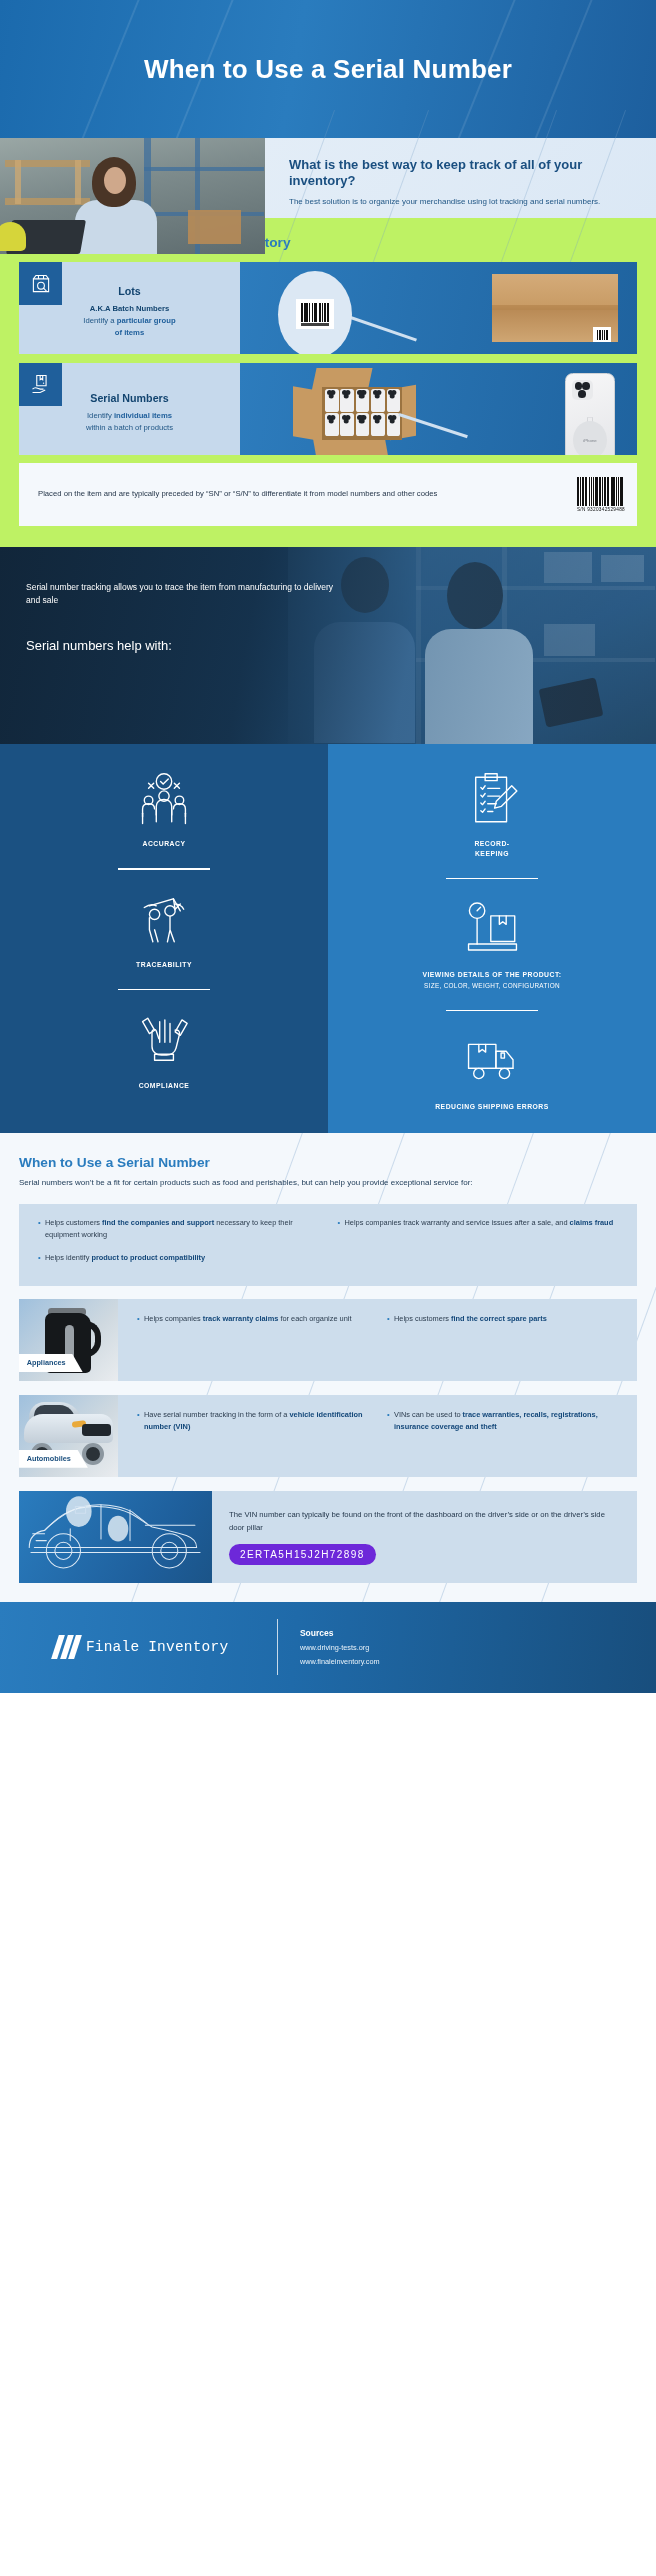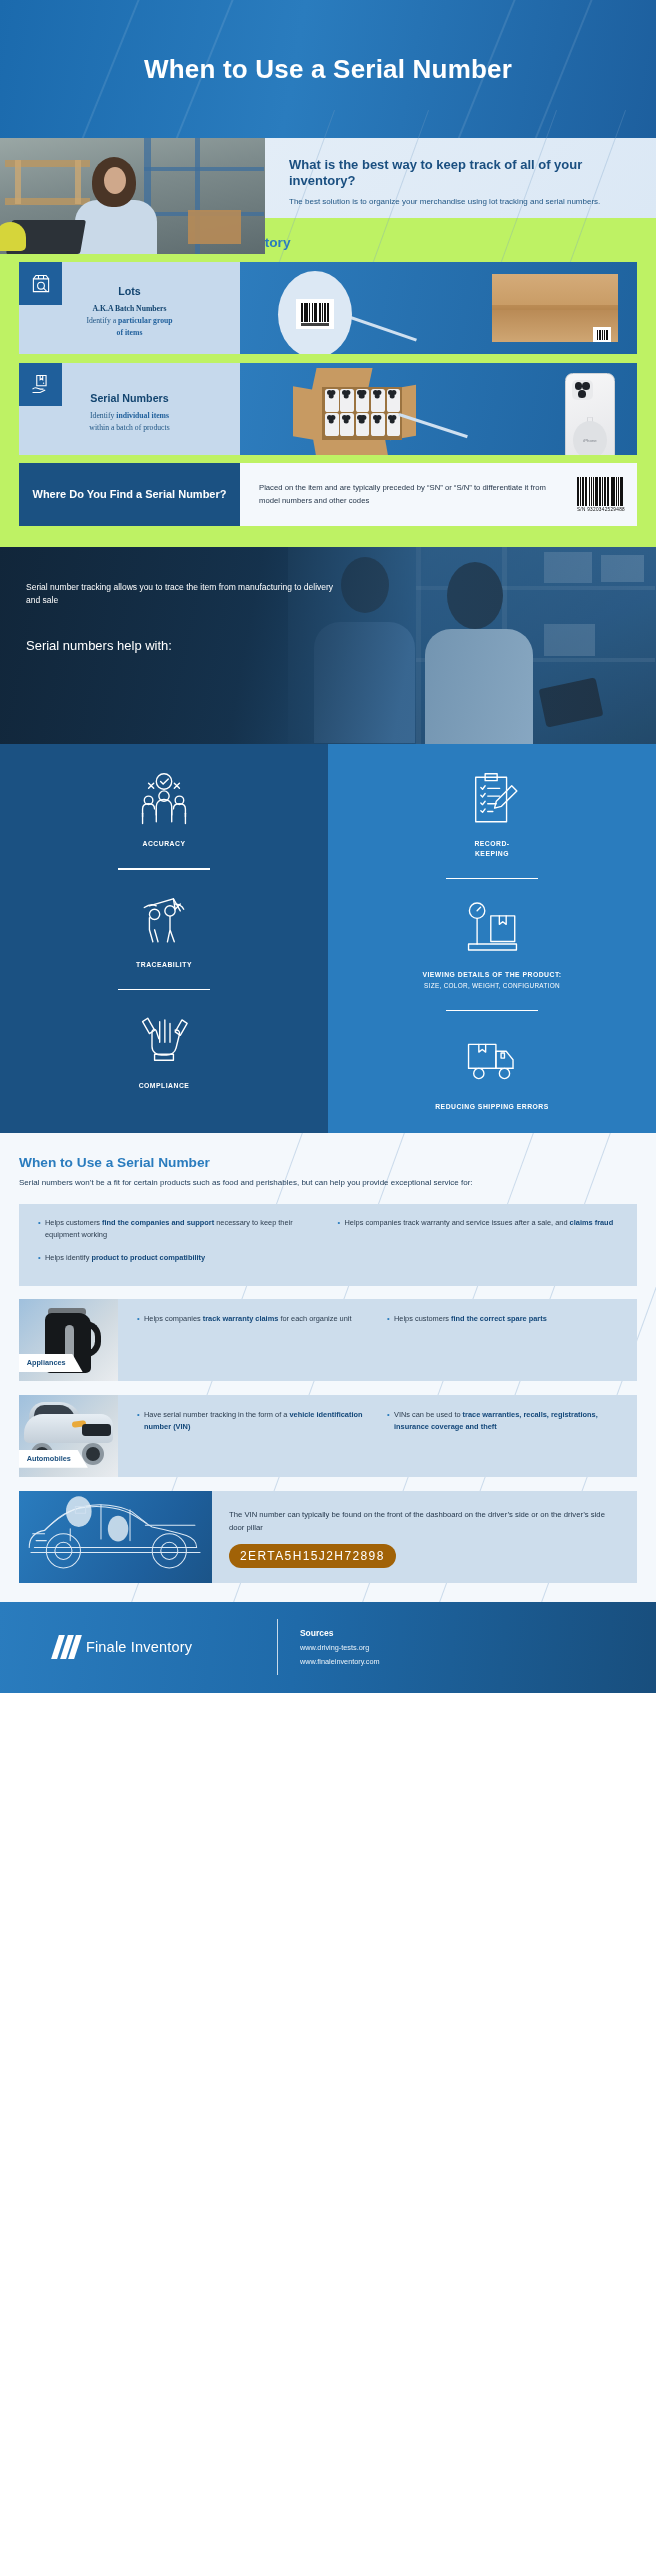--- a/index.html
+++ b/index.html
@@ -87,21 +87,21 @@
   .cmp-left {
     width: 221px; background:#c6d9ec; position:relative;
     display:flex; flex-direction:column; align-items:center; justify-content:center;
     padding: 5.1px 13.7px 8.5px;
   }
   .cmp-badge {
     position:absolute; left:0; top:0; width:43px; height:43px;
     background:#1f5f9b; display:flex; align-items:center; justify-content:center;
   }
   .cmp-h { font-size:10.7px; font-weight:bold; color:#12446f; margin-top:12px; }
-  .cmp-p { font-size:7.7px; color:#1f5584; text-align:center; line-height:1.55; margin-top:6px;font-family:Liberation Serif, serif; }
+  .cmp-p { font-size:7.7px; color:#1f5584; text-align:center; line-height:1.55; margin-top:6px; }
   .cmp-p b { color:#1f5f9b; }
   .cmp-p .strong { font-weight:bold; color:#12446f; }
   .cmp-right {
     flex:1; background: linear-gradient(100deg,#2d7cbd 0%,#1f639f 100%);
     position:relative; overflow:hidden;
   }
 
   
   .lot-box {
     position:absolute; right:19px; top:12px; width:126px; height:68px;
@@ -255,36 +255,36 @@
     background:#20262c; border-radius:3.4px; }
   .car-light { position:absolute; right:32px; top:26px; width:13.7px; height:6px;
     background:#e9a93a; border-radius:3.4px; transform:rotate(-6deg); }
 
   
   .vin-card { position:relative; display:flex; margin-top:13.7px; background:#cdddec; min-height:89px; }
   .vin-art { width:193px; position:relative; overflow:hidden;
     background: linear-gradient(120deg,#2a7cbe 0%, #1e5f9c 70%, #1b5488 100%); }
   .vin-text { flex:1; padding: 17px 15.4px 13.7px 17px; }
   .vin-p { font-size:7.7px; color:#25384c; line-height:1.72; }
-  .vin-pill { display:inline-block; margin-top:9.4px; background:#a16207; color:#fff;
-    font-size:12px; letter-spacing:1.4px; padding: 5.1px 11px; border-radius:12px; }
+  .vin-pill { display:inline-block; margin-top:9.4px; background:#6d28d9; color:#fff;
+    font-size:10px; letter-spacing:1.4px; padding: 5.1px 11px; border-radius:12px; }
 
   
   .footer {
     height:91px; background: linear-gradient(95deg,#2a7cbe 0%, #1f6aa9 45%, #184e7d 100%);
     display:flex; align-items:center; padding-left:55px; gap:0;
   }
   .logo { display:flex; align-items:center; gap:7.7px; width:222px; }
   .logo-mark { display:flex; gap:2.6px; }
   .logo-mark i { display:block; width:6px; height:24px; background:#fff;
     transform: skewX(-18deg); }
   .logo-mark i:nth-child(1){ height:24px; }
   .logo-mark i:nth-child(2){ height:24px; }
   .logo-mark i:nth-child(3){ height:24px; }
-  .logo-text { color:#fff; font-size:14.5px; letter-spacing:0.2px; }
+  .logo-text { color:#fff; font-size:14.5px; letter-spacing:0.2px;font-family:Liberation Mono, monospace; }
   .foot-div { width:0.9px; height:56px; background:rgba(255,255,255,.75); margin-right:22px; }
   .sources-h { color:#fff; font-size:8.5px; font-weight:bold; }
   .src { color:#eaf3fa; font-size:7.3px; margin-top:5.1px; }
 </style>
 </head>
 <body>
 
 <div class="page">
 
   <div class="header">
@@ -456,21 +456,20 @@
           </div>
           <div class="sn-apple"></div>
           <div class="sn-oval">
               <span>iPhone</span>
             </div>
         </div>
       </div>
     </div>
 
     <div class="where-row">
-      <div class="where-left">Where Do You Find a Serial Number?</div>
       <div class="where-right">
         <div class="where-p">Placed on the item and are typically preceded by “SN” or “S/N” to differentiate it from model numbers and other codes</div>
         <div class="bc-wrap">
           <div class="barcode">
             <i style="width:2.6px"></i>
               <i style="width:0.9px;background:#fff"></i>
               <i style="width:0.9px"></i>
             <i style="width:0.9px;background:#fff"></i>
               <i style="width:1.7px"></i>
               <i style="width:0.9px;background:#fff"></i>

